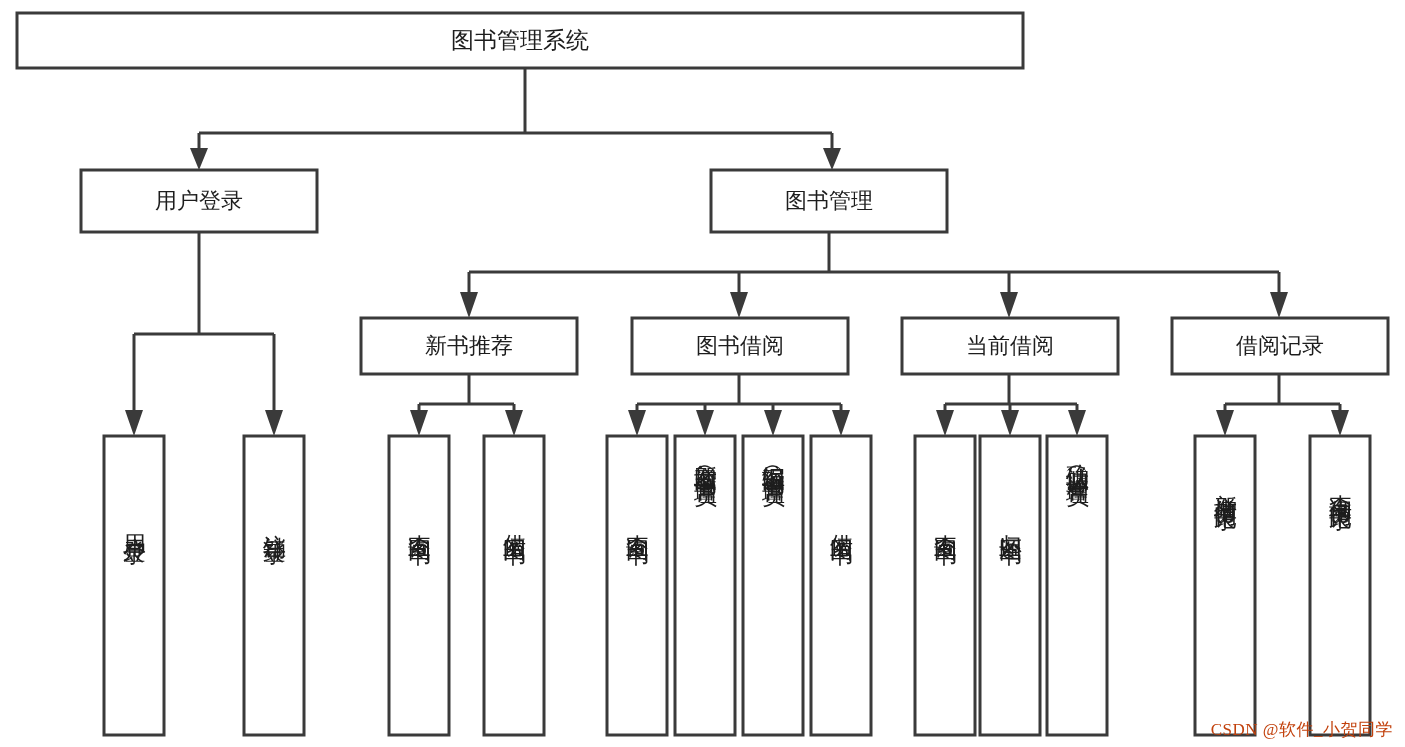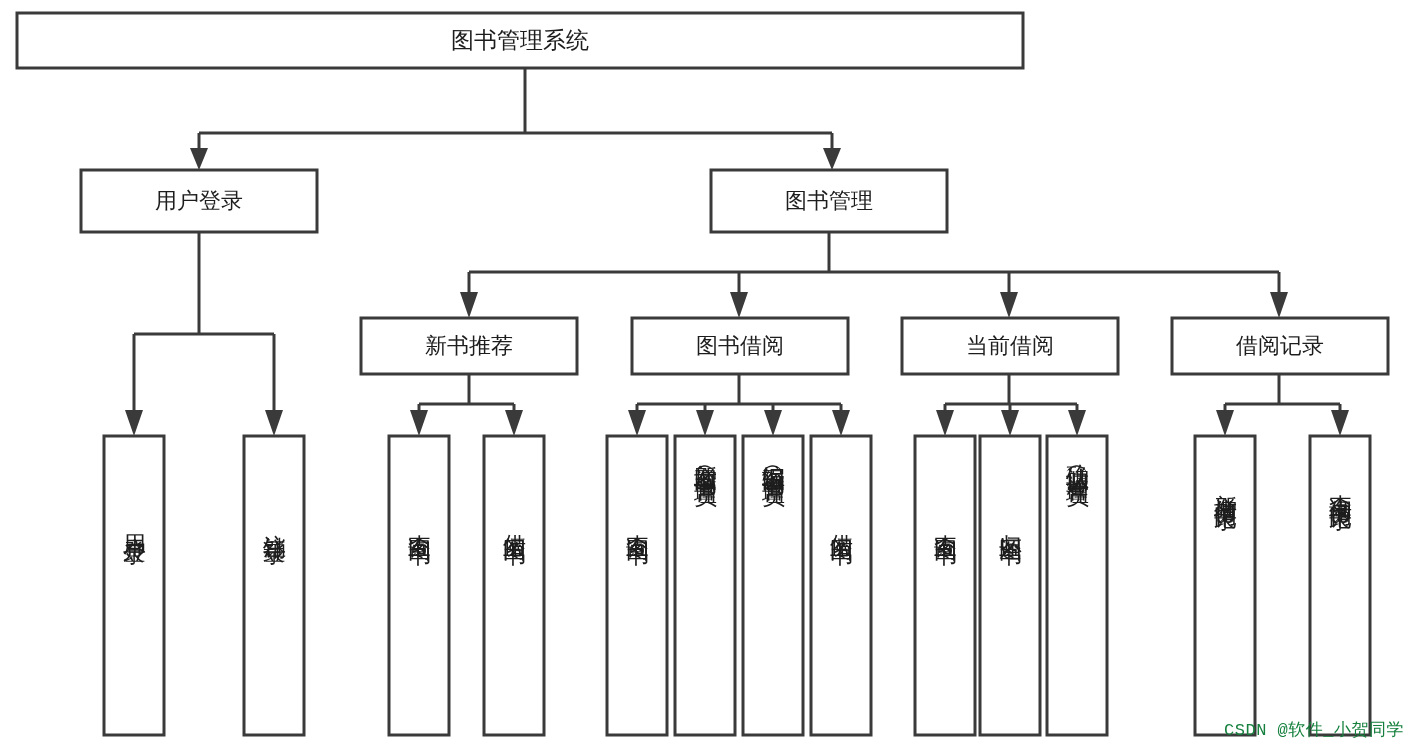--- a/index.html
+++ b/index.html
@@ -67,25 +67,25 @@
     font-family: "Liberation Sans", "DejaVu Sans", sans-serif;
     font-size: 23px;
     line-height: 1.12;
     letter-spacing: 3px;
     color: #1d1d1d;
     white-space: nowrap;
     text-align: center;
   }
   .watermark {
     position: absolute;
-    right: 1px;
+    right: 12px;
     bottom: 6px;
-    font-family: Liberation Mono, monospace;
+    font-family: Liberation Serif, serif;
     font-size: 17px;
-    color: #15803d;
+    color: #c2410c;
     white-space: nowrap;
     letter-spacing: 0.5px;
   }
 </style>
 </head>
 <body>
 
 <div id="diagram-root">
 
   <svg id="tree-svg" viewBox="0 0 1405 747">

